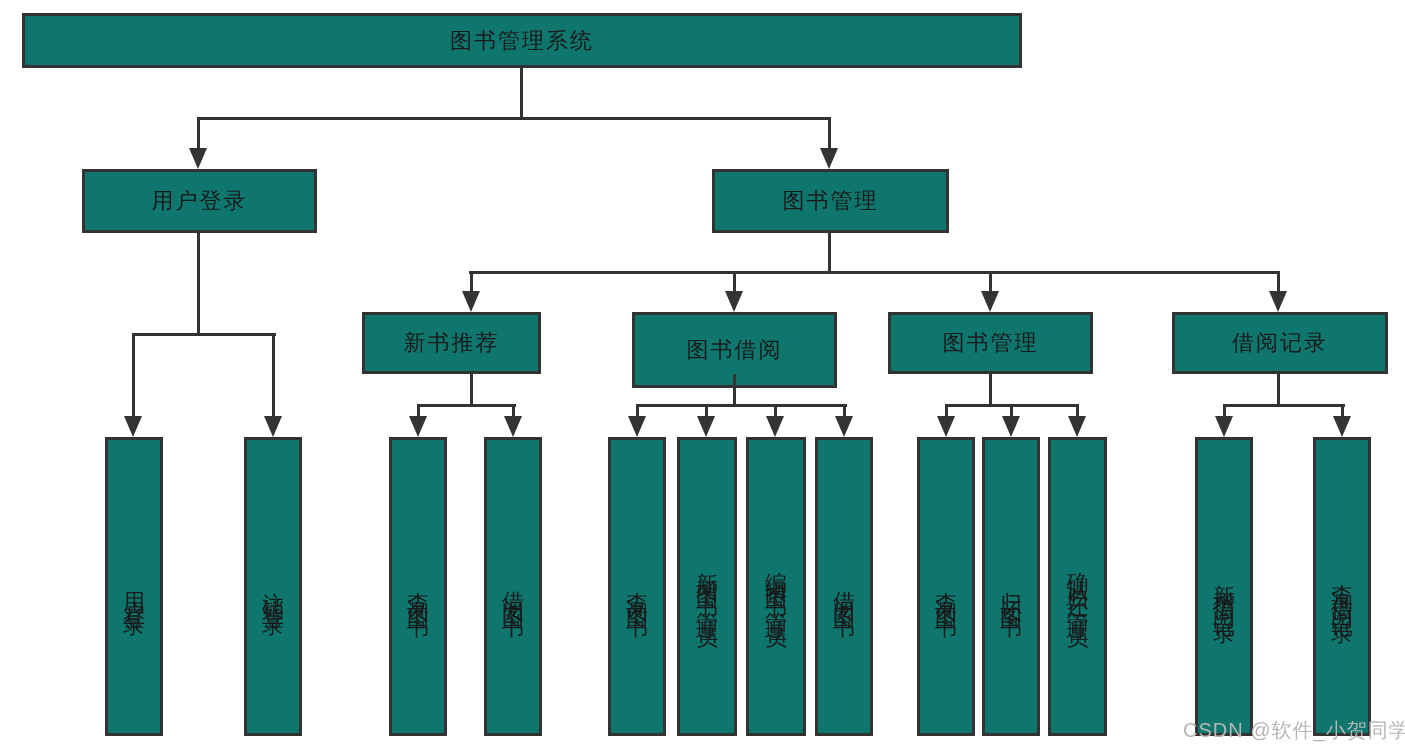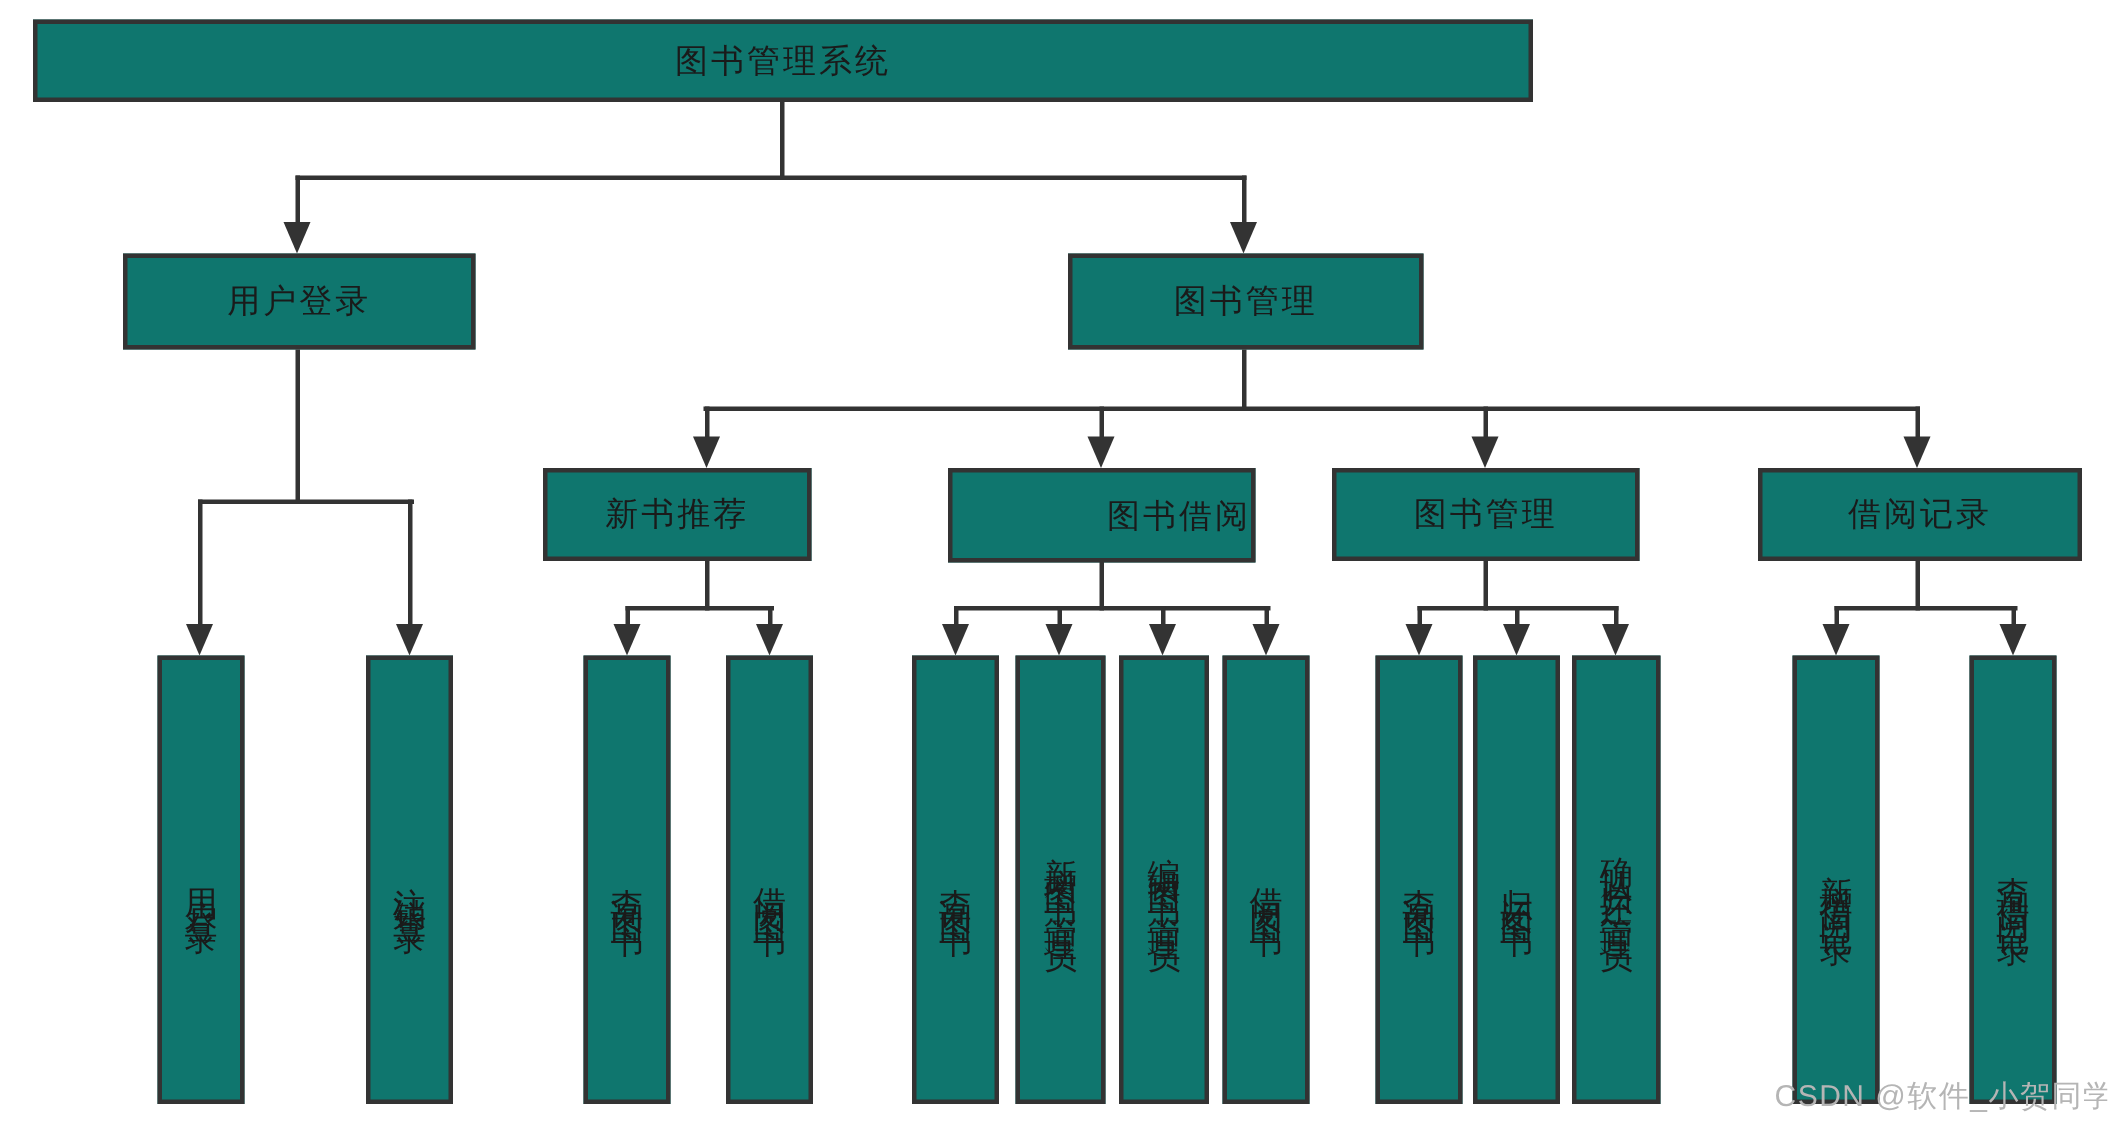--- a/index.html
+++ b/index.html
@@ -73,21 +73,21 @@
     <div class="arrow" style="left:725px; top:291px;"></div>
     <div class="vline" style="left:989px; top:271px; height:23px;"></div>
     <div class="arrow" style="left:981px; top:291px;"></div>
     <div class="vline" style="left:1277px; top:271px; height:23px;"></div>
     <div class="arrow" style="left:1269px; top:291px;"></div>
   </div>
 
   <div class="box" style="left:362px; top:312px; width:179px; height:62px;">
     <span>新书推荐</span>
   </div>
-  <div class="box" style="left:632px; top:312px; width:205px; height:63px;justify-content:flex-end;">
+  <div class="box" style="left:632px; top:312px; width:205px; height:76px;">
     <span>图书借阅</span>
   </div>
   <div class="box" style="left:888px; top:312px; width:205px; height:62px;">
     <span>图书管理</span>
   </div>
   <div class="box" style="left:1172px; top:312px; width:216px; height:62px;">
     <span>借阅记录</span>
   </div>
 
   <div>

